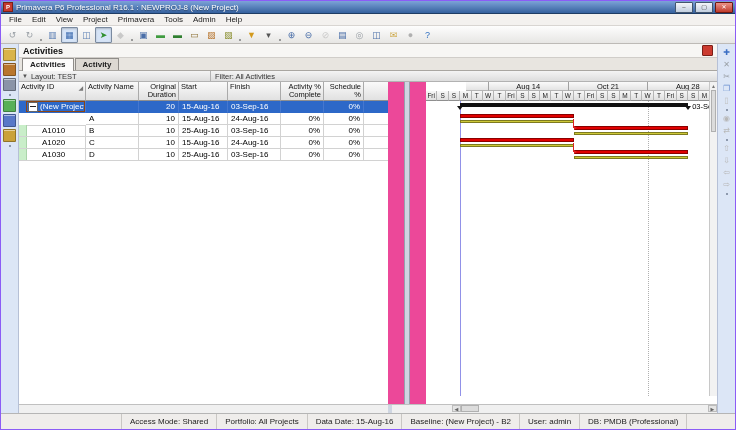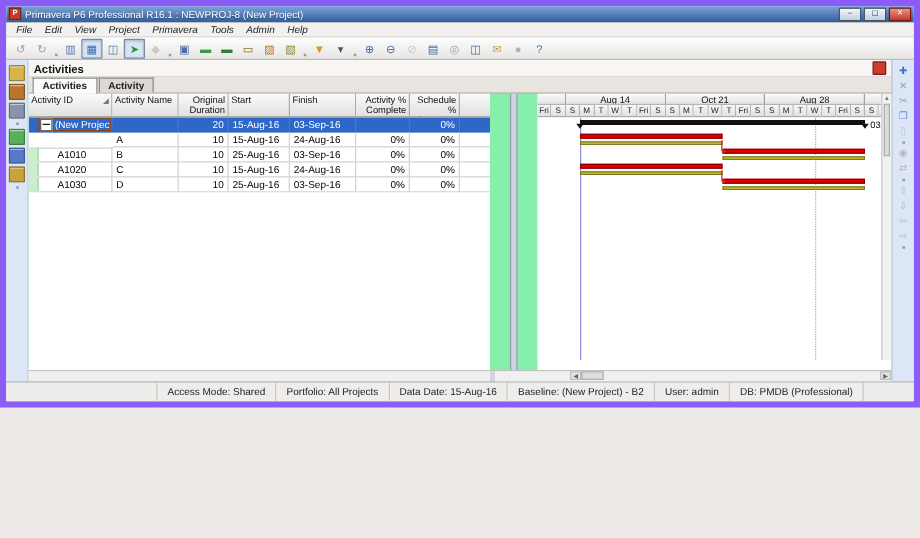--- a/index.html
+++ b/index.html
@@ -1,28 +1,28 @@
 <!DOCTYPE html>
 <html><head>
 <meta charset="utf-8">
 <style>
   html,body{margin:0;padding:0;}
   body{width:736px;height:430px;overflow:hidden;font-family:"Liberation Sans",sans-serif;background:#ece9e6;}
-  .app{width:736px;height:326px;box-sizing:border-box;border:5px solid #8b5cf6;display:flex;flex-direction:column;background:#ece9e6;}
+  .app{width:736px;height:430px;box-sizing:border-box;border:1px solid #8b5cf6;display:flex;flex-direction:column;background:#ece9e6;}
 
   
   .titlebar{height:12px;flex:0 0 12px;background:linear-gradient(#7da3d8,#3c68a8 60%,#2e5globe 100%);background:linear-gradient(#7da3d8,#35619e);display:flex;align-items:center;padding:0 2px;border-bottom:1px solid #1e3c64;}
   .app-icon{width:8px;height:8px;background:#c63a2e;border:1px solid #7c1f16;color:#fff;font-size:6px;line-height:8px;text-align:center;font-weight:bold;margin-right:3px;flex:0 0 auto;}
   .title-text{color:#fff;font-size:8px;white-space:nowrap;overflow:hidden;flex:1 1 auto;text-shadow:0 1px 1px rgba(0,0,0,.4);}
   .win-btn{width:16px;height:9px;margin-left:2px;flex:0 0 auto;border:1px solid #44566e;border-radius:1px;background:linear-gradient(#f4f6f9,#c2cfdf);color:#333;font-size:6px;line-height:8px;text-align:center;}
   .win-btn.close{background:linear-gradient(#ea9287,#c03a2b);color:#fff;border-color:#6e1710;}
 
   
   .menubar{height:11px;flex:0 0 11px;background:#f3f1ef;border-bottom:1px solid #d8d5d2;display:flex;align-items:center;padding-left:3px;}
-  .menu-item{font-size:8px;color:#222;padding:0 5px;font-style:italic;}
+  .menu-item{font-size:8px;color:#222;padding:0 5px;}
 
   
   .toolbar{height:17px;flex:0 0 17px;background:linear-gradient(#fdfdfd,#e7e6e4);border-bottom:1px solid #bdbab6;display:flex;align-items:center;padding-left:3px;}
   .tb-btn{width:15px;height:14px;text-align:center;line-height:14px;font-size:9px;border:1px solid transparent;border-radius:1px;}
   .tb-btn.selected{background:#d6e4f7;border-color:#7a8aa0;box-shadow:inset 0 1px 2px rgba(0,0,0,.2);}
   .tb-btn.disabled{opacity:.8;}
   .tb-sep{width:6px;height:14px;position:relative;}
   .tb-sep::after{content:"";position:absolute;left:2px;bottom:1px;width:2px;height:2px;background:#9a9a9a;}
 
   
@@ -46,21 +46,21 @@
   .tab{font-size:8px;font-weight:bold;padding:1px 7px 0 7px;border:1px solid #8f8c88;border-bottom:none;background:#dcd8d2;color:#222;margin-right:1px;height:10px;line-height:10px;}
   .tab.active{background:#fcfbfa;position:relative;top:1px;height:11px;}
 
   
   .layoutbar{height:10px;flex:0 0 10px;display:flex;background:linear-gradient(#f4f4f4,#dddddd);border-bottom:1px solid #b2b2b2;font-size:7.5px;color:#333;}
   .layout-sec{width:188px;flex:0 0 188px;display:flex;align-items:center;padding-left:3px;border-right:1px solid #b2b2b2;}
   .filter-sec{flex:1;display:flex;align-items:center;padding-left:4px;}
   .chev{font-size:6px;color:#555;margin-right:3px;}
 
   
-  .mainsplit{flex:1 1 auto;display:flex;min-height:0;background:#86efac;gap:16px;}
+  .mainsplit{flex:1 1 auto;display:flex;min-height:0;background:#ec4899;gap:16px;}
   .table-pane{width:369px;flex:0 0 369px;background:#fff;overflow:hidden;display:flex;flex-direction:column;}
   .vsplit{width:4px;flex:0 0 4px;background:#cfd6e2;border-left:1px solid #98a0ac;border-right:1px solid #98a0ac;}
   .gantt-pane{flex:1 1 auto;position:relative;overflow:hidden;background:#fff;}
 
   
   .thead{height:19px;flex:0 0 19px;display:flex;}
   .th{box-sizing:border-box;border-right:1px solid #aaa;border-bottom:1px solid #8f8f8f;background:linear-gradient(#fafafa,#e1e1e1);font-size:7.5px;color:#111;padding:1px 2px;white-space:pre-line;line-height:8px;position:relative;overflow:hidden;}
   .hier-icon{position:absolute;right:2px;top:2px;font-size:6px;color:#777;}
   .tr{height:12px;flex:0 0 12px;display:flex;background:#fff;}
   .td{box-sizing:border-box;border-right:1px solid #d2d2d2;border-bottom:1px solid #d2d2d2;font-size:8px;color:#000;line-height:11px;padding:0 3px;white-space:nowrap;overflow:hidden;}
@@ -73,21 +73,21 @@
   .idbody.focus{box-shadow:inset 0 0 0 1px #8b4513;}
   .expand-box{width:8px;height:8px;flex:0 0 8px;background:#fff;border:1px solid #666;margin:0 2px 0 1px;position:relative;}
   .expand-box::after{content:"";position:absolute;left:1px;right:1px;top:3px;height:1px;background:#222;}
   .id-text{font-size:8px;white-space:nowrap;overflow:hidden;}
   .act-indent{padding-left:14px;}
   .table-fill{flex:1 1 auto;background:#fff;}
 
   
   .timescale{position:absolute;left:0;top:0;right:8px;height:19px;overflow:hidden;}
   .weekrow,.dayrow{display:flex;}
-  .weekrow{height:9px;}
+  .weekrow{height:9px;padding-left:40px;}
   .dayrow{height:10px;}
   .wk{box-sizing:border-box;height:9px;border-right:1px solid #a0a0a0;border-bottom:1px solid #b5b5b5;background:linear-gradient(#fafafa,#e3e3e3);font-size:7.5px;color:#111;text-align:center;line-height:9px;overflow:hidden;flex:0 0 auto;}
   .dy{box-sizing:border-box;height:10px;border-right:1px solid #b5b5b5;border-bottom:1px solid #8f8f8f;background:linear-gradient(#f7f7f7,#e0e0e0);font-size:6.5px;color:#222;text-align:center;line-height:9px;overflow:hidden;flex:0 0 auto;}
   .gbody{position:absolute;left:0;top:19px;right:8px;bottom:8px;overflow:hidden;background:#fff;}
   .vline{position:absolute;top:0;bottom:0;width:1px;}
   .vline.dd{background:#9191e8;}
   .vline.today{border-left:1px dotted #b0b0b0;width:0;}
   .gbar{position:absolute;box-sizing:border-box;}
   .sum-bar{height:4px;background:#111;}
   .sum-tri{position:absolute;top:4px;width:0;height:0;border-left:3px solid transparent;border-right:3px solid transparent;border-top:4px solid #111;}
@@ -184,20 +184,29 @@
       <div class="view-header">
         <div class="view-title">Activities</div>
         <div class="view-red-icon"></div>
       </div>
 
       <div class="tabrow">
         <div class="tab active">Activities</div>
         <div class="tab">Activity</div>
       </div>
 
+      <div class="layoutbar">
+        <div class="layout-sec">
+          <span class="chev">▼</span>
+          <span>Layout: TEST</span>
+        </div>
+        <div class="filter-sec">
+          <span>Filter: All Activities</span>
+        </div>
+      </div>
 
       <div class="mainsplit">
         <div class="table-pane">
           <div class="thead">
               <div class="th" style="width: 67px; flex: 0 0 67px; text-align: left;">Activity ID<div class="hier-icon">◢</div></div>
               <div class="th" style="width: 53px; flex: 0 0 53px; text-align: left;">Activity Name</div>
               <div class="th" style="width: 40px; flex: 0 0 40px; text-align: right;">Original
 Duration</div>
               <div class="th" style="width: 49px; flex: 0 0 49px; text-align: left;">Start</div>
               <div class="th" style="width: 53px; flex: 0 0 53px; text-align: left;">Finish</div>

